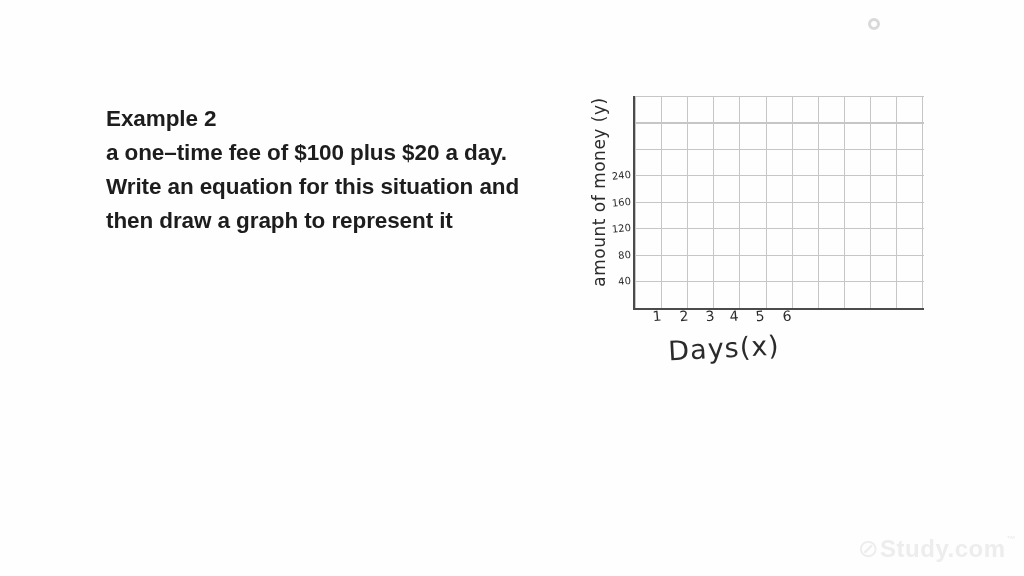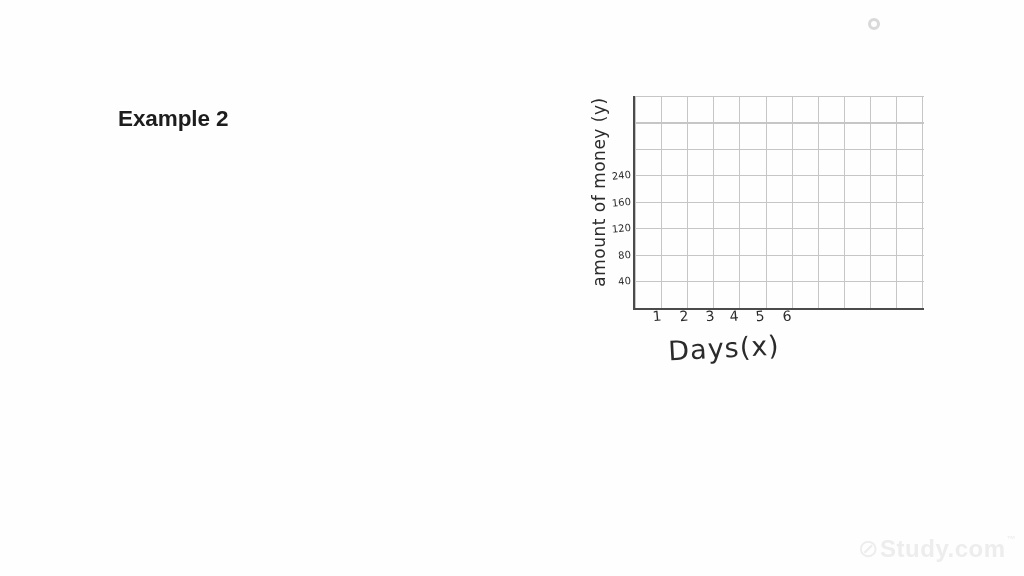--- a/index.html
+++ b/index.html
@@ -11,21 +11,21 @@
   .ring{
     position:absolute;left:868px;top:18px;width:12px;height:12px;
     box-sizing:border-box;border:3px solid #d9d9d9;border-radius:50%;
   }
   
   .problem{
     position:absolute;left:106px;top:102px;width:470px;
     font-size:22.5px;font-weight:700;line-height:34px;color:#1d1d1d;
     letter-spacing:-0.1px;
   }
-  .problem-title{margin:0 0 0 12px;}
+  .problem-title{margin:0 0 0 0;}
   
   .grid{
     position:absolute;left:633px;top:96px;width:289px;height:212px;
     border-left:2px solid #4b4b4b;border-bottom:2.5px solid #4b4b4b;
     background-image:
       repeating-linear-gradient(to right,#c6c6c6 0 1px,transparent 1px 26.1px),
       repeating-linear-gradient(to bottom,#c6c6c6 0 1px,transparent 1px 26.5px);
   }
   .hand{font-family:"DejaVu Sans",sans-serif;color:#2b2b2b;}
   .y-axis-label{
@@ -67,20 +67,23 @@
 </style>
 </head>
 <body>
 
 <div class="slide">
 
   <div class="ring"></div>
 
   <section class="problem">
     <div class="problem-title">Example 2</div>
+    <div class="problem-line">a one–time fee of $100 plus $20 a day.</div>
+    <div class="problem-line">Write an equation for this situation and</div>
+    <div class="problem-line">then draw a graph to represent it</div>
   </section>
 
   <div>
     <div class="grid"></div>
 
     <div class="y-axis-label hand">amount of money (y)</div>
 
     <span class="y-tick hand t0">240</span>
     <span class="y-tick hand t1">160</span>
     <span class="y-tick hand t2">120</span>

